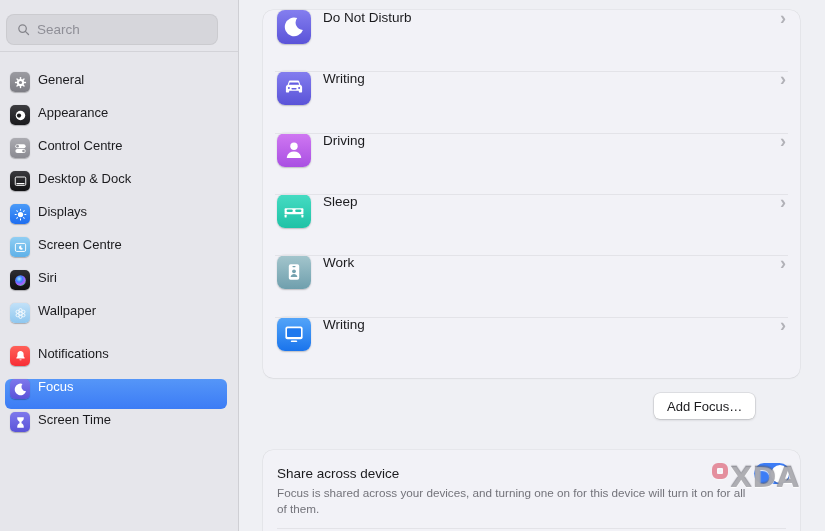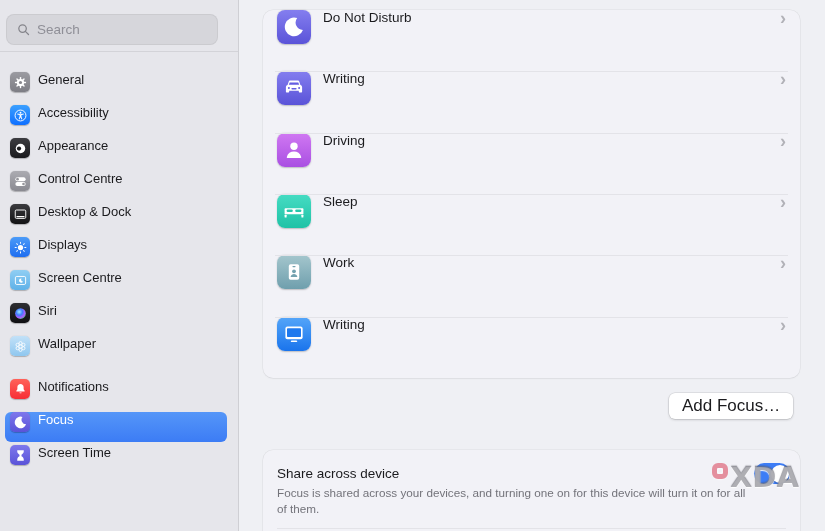--- a/index.html
+++ b/index.html
@@ -35,22 +35,22 @@
   .focus-row:not(:first-child) .row-divider{display:block;position:absolute;left:12px;right:12px;
     top:0;height:1px;background:#e3e3e8;}
   .row-icon{width:34px;height:34px;border-radius:8px;display:flex;align-items:center;
     justify-content:center;flex:0 0 auto;box-shadow:0 .5px 1.5px rgba(0,0,0,.22);}
   .row-icon svg{width:24px;height:24px;display:block;}
   .row-label{margin-left:12px;font-size:13.5px;}
   .chevron{margin-left:auto;color:#b2b2b8;font-size:18px;font-weight:bold;line-height:1;
     transform:translateY(-1px);}
 
   
-  .add-btn{position:absolute;left:669px;top:393px;height:26px;padding:0 13px;
-    background:#ffffff;border:none;border-radius:6px;font-size:17px;color:#1b1b1e;
+  .add-btn{position:absolute;left:654px;top:393px;height:26px;padding:0 13px;
+    background:#ffffff;border:none;border-radius:6px;font-size:13px;color:#1b1b1e;
     font-family:"Liberation Sans",sans-serif;
     box-shadow:0 0 0 .5px rgba(0,0,0,.13),0 1px 2.5px rgba(0,0,0,.16);cursor:default;text-align:center;}
 
   
   .share-card{position:absolute;left:263px;top:450px;width:537px;height:96px;
     background:#f2f2f7;border-radius:10px;
     box-shadow:0 0 0 .5px rgba(0,0,0,.07),0 1px 2px rgba(0,0,0,.04);}
   .share-title{position:absolute;left:14px;top:16px;font-size:13.5px;color:#1b1b1e;}
   .share-desc{position:absolute;left:14px;top:35px;width:478px;font-size:11.7px;
     line-height:15.5px;color:#73737a;}
@@ -97,30 +97,20 @@
                   <rect x="10.9" y="3" width="2.2" height="18" rx="1" transform="rotate(90 12 12)"></rect>
                   <rect x="10.9" y="3" width="2.2" height="18" rx="1" transform="rotate(135 12 12)"></rect>
                   <circle cx="12" cy="12" r="5.8"></circle>
                 </g>
                 <circle cx="12" cy="12" r="2.5" fill="#87878d"></circle>
               </svg>
             </span>
     <span class="side-label">General</span>
   </div>
           <div class="side-item">
-    <span class="side-icon" style="background: linear-gradient(rgb(59, 160, 255), rgb(15, 111, 255));">
-              <svg viewBox="0 0 24 24">
-                <circle cx="12" cy="12" r="8.7" fill="none" stroke="#fff" stroke-width="1.5"></circle>
-                <circle cx="12" cy="7.6" r="1.5" fill="#fff"></circle>
-                <path d="M6.8 10.2l3.7 1v2.6l-1.6 4 1.3.6 1.8-3.8 1.8 3.8 1.3-.6-1.6-4v-2.6l3.7-1-.3-1.3-4.9 1.1-4.9-1.1z" fill="#fff"></path>
-              </svg>
-            </span>
-    <span class="side-label">Accessibility</span>
-  </div>
-          <div class="side-item">
     <span class="side-icon" style="background: linear-gradient(rgb(60, 60, 64), rgb(26, 26, 29));">
               <svg viewBox="0 0 24 24">
                 <circle cx="12" cy="12" r="7.6" fill="#fff"></circle>
                 <circle cx="9.6" cy="12" r="3.4" fill="#1b1b1d"></circle>
               </svg>
             </span>
     <span class="side-label">Appearance</span>
   </div>
           <div class="side-item">
     <span class="side-icon" style="background: linear-gradient(rgb(171, 171, 177), rgb(138, 138, 145));">

